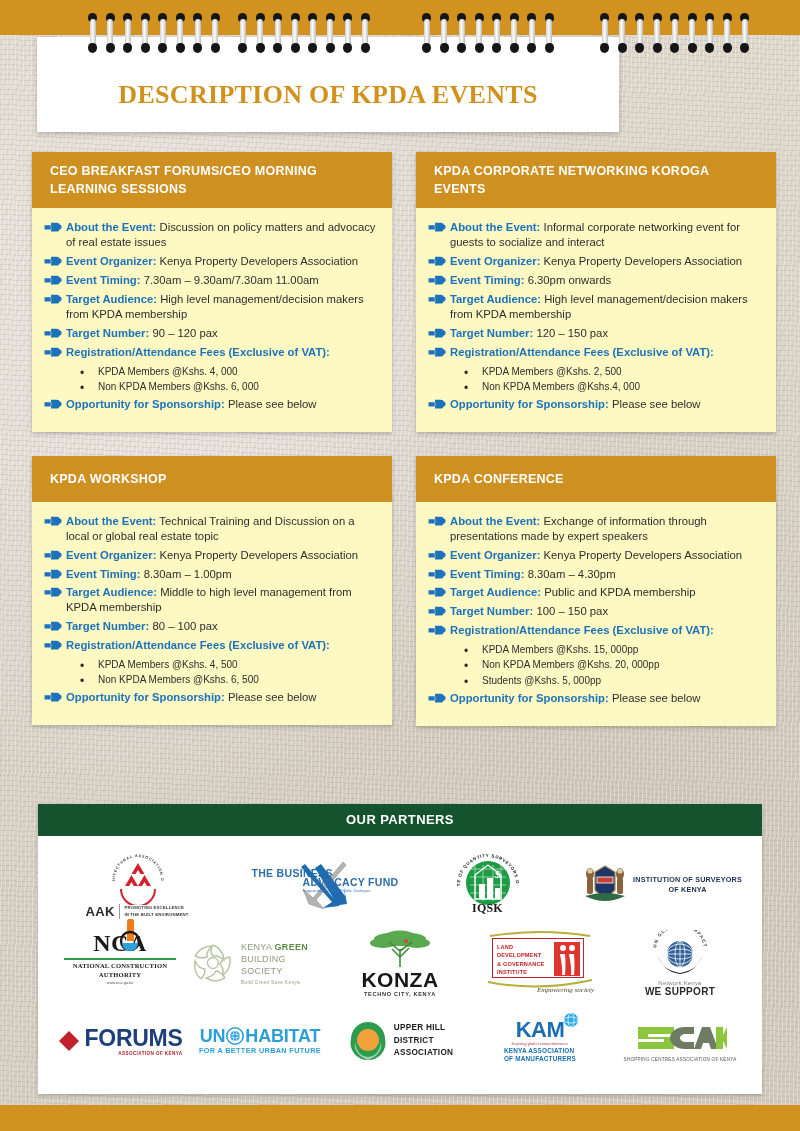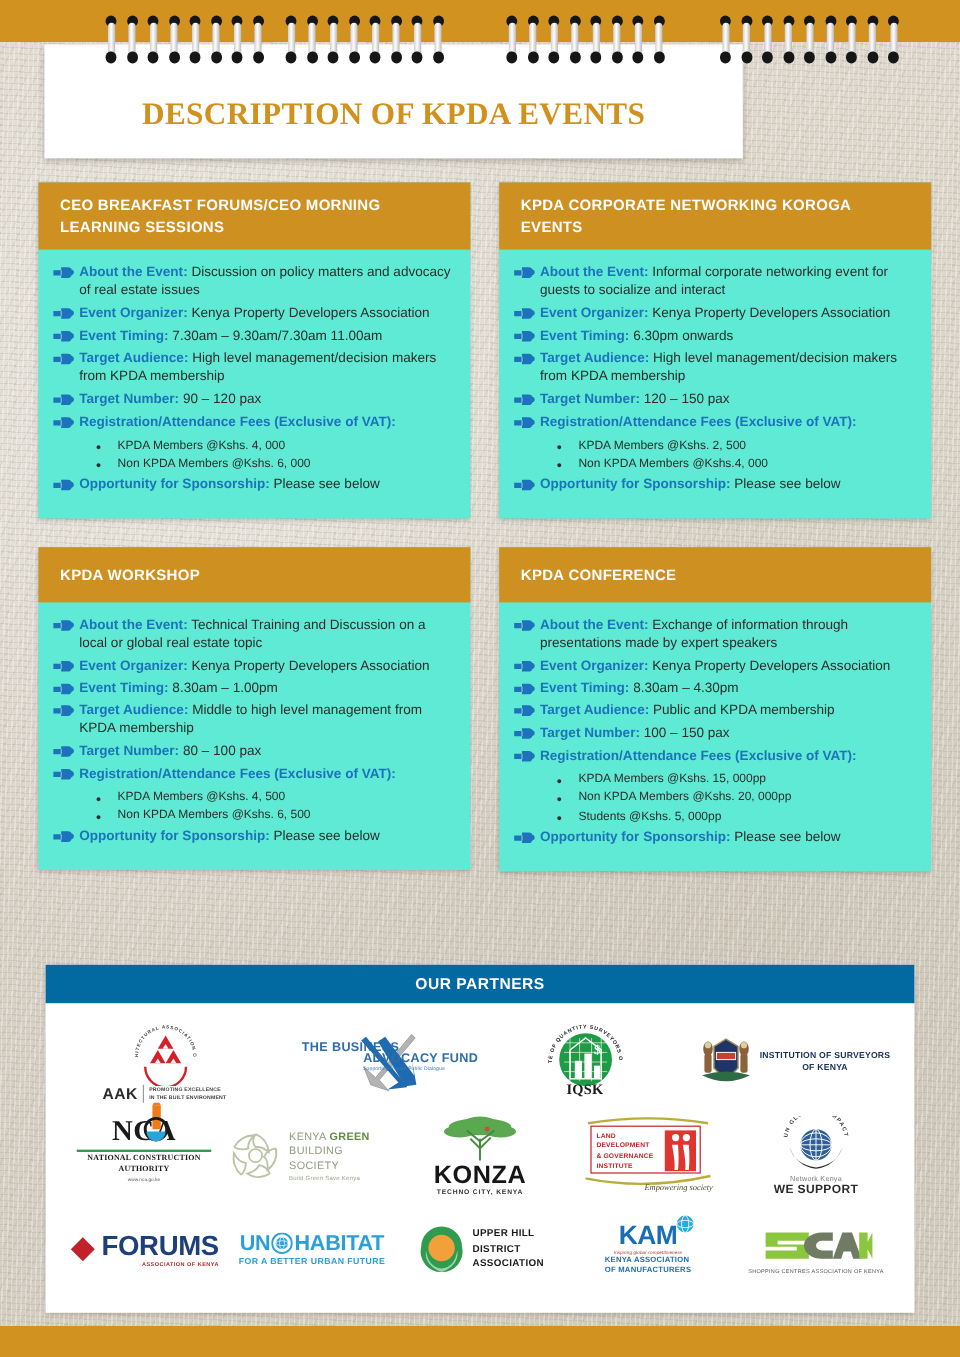--- a/index.html
+++ b/index.html
@@ -112,21 +112,21 @@
   .cards {
     position: absolute;
     top: 152px; left: 32px;
     width: 744px;
     display: grid;
     grid-template-columns: 360px 360px;
     grid-column-gap: 24px;
     grid-row-gap: 24px;
   }
   .card {
-    background: #5eead4;
+    background: #fef9c3;
     box-shadow: 0 2px 4px rgba(0,0,0,0.20);
     display: flex;
     flex-direction: column;
     align-self: start;
   }
   .card-header {
     background: #cf9022;
     color: #ffffff;
     font-weight: bold;
     font-size: 12.5px;
@@ -190,21 +190,21 @@
 
   
   .partners {
     position: absolute;
     top: 804px; left: 38px;
     width: 724px;
     background: #ffffff;
     box-shadow: 0 2px 4px rgba(0,0,0,0.20);
   }
   .partners-header {
-    background: #0369a1;
+    background: #14532d;
     color: #fff;
     text-align: center;
     font-weight: bold;
     font-size: 13px;
     letter-spacing: 0.4px;
     padding: 8px 0 9px;
   }
   .partners-body {
     padding: 10px 12px 14px;
   }

